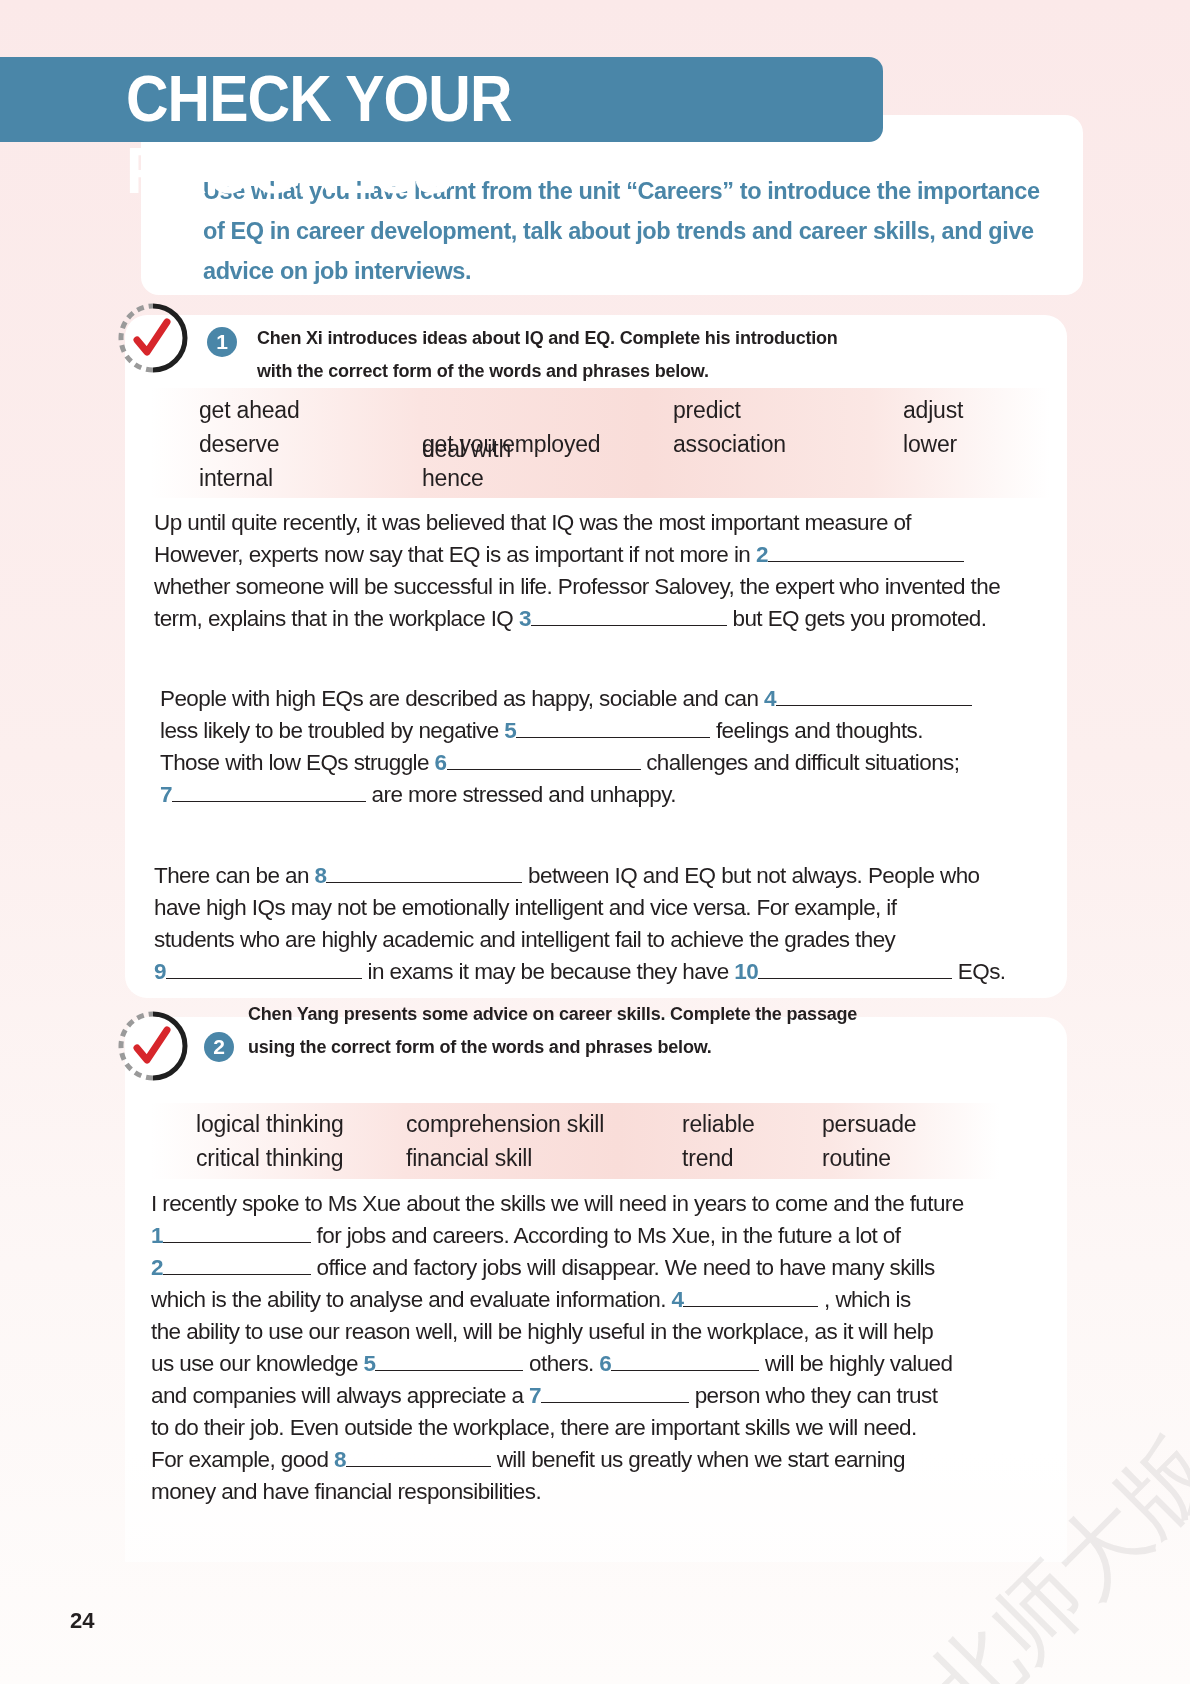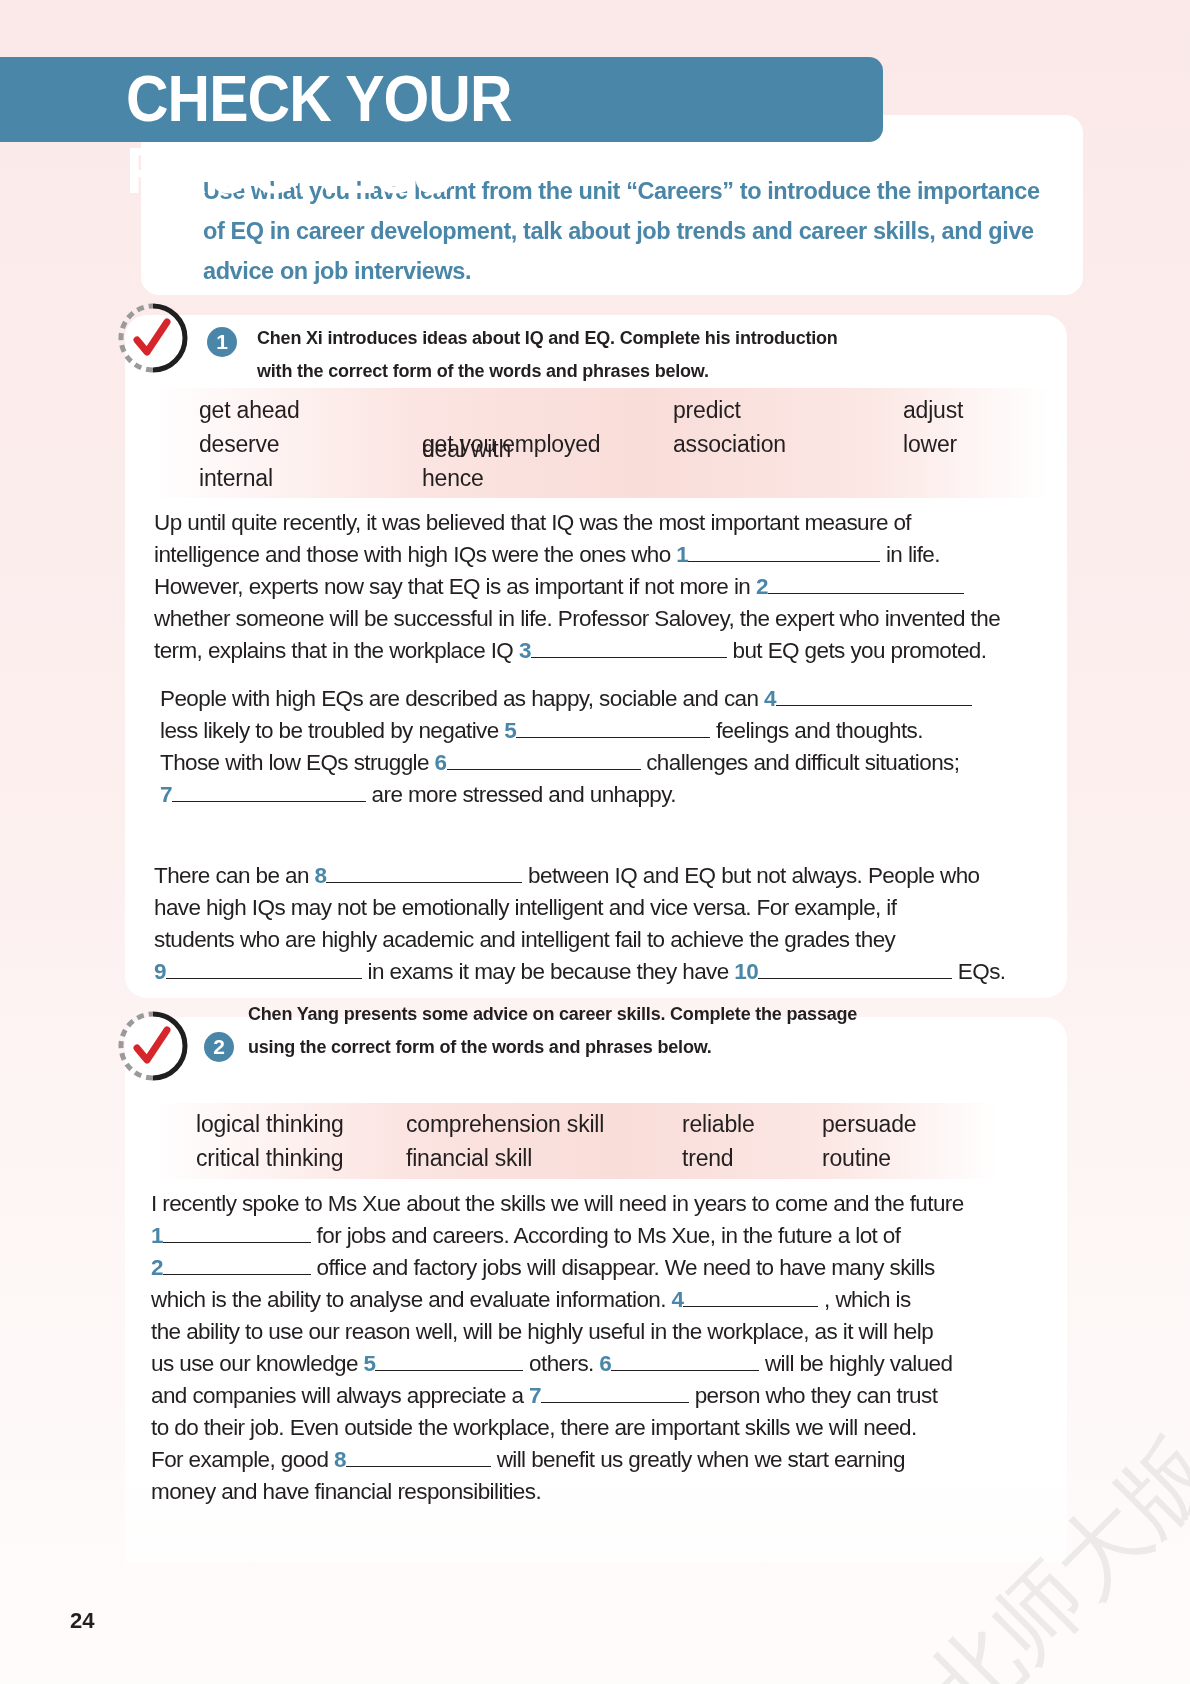--- a/index.html
+++ b/index.html
@@ -69,21 +69,20 @@
   <div class="w" style="left:49px;top:39px;">deserve</div>
   <div class="w" style="left:272px;top:39px;">get you employed</div>
   <div class="w" style="left:523px;top:39px;">association</div>
   <div class="w" style="left:753px;top:39px;">lower</div>
   <div class="w" style="left:49px;top:73px;">internal</div>
   <div class="w" style="left:272px;top:73px;">hence</div>
 </div>
 
 <div class="para" style="left:154px;top:507px;width:900px;">
   <div><span>Up until quite recently, it was believed that IQ was the most important measure of</span></div>
-  <div><span>intelligence and those with high IQs were the ones who </span><span class="n">1</span><span class="blank b1"></span><span> in life.</span></div>
   <div><span>However, experts now say that EQ is as important if not more in </span><span class="n">2</span><span class="blank b2"></span></div>
   <div><span>whether someone will be successful in life. Professor Salovey, the expert who invented the</span></div>
   <div><span>term, explains that in the workplace IQ </span><span class="n">3</span><span class="blank b3"></span><span> but EQ gets you promoted.</span></div>
 </div>
 
 <div class="para" style="left:160px;top:683px;width:900px;">
   <div><span>People with high EQs are described as happy, sociable and can </span><span class="n">4</span><span class="blank b4"></span></div>
   <div><span>less likely to be troubled by negative </span><span class="n">5</span><span class="blank b5"></span><span> feelings and thoughts.</span></div>
   <div><span>Those with low EQs struggle </span><span class="n">6</span><span class="blank b6"></span><span> challenges and difficult situations;</span></div>
   <div><span class="n">7</span><span class="blank b7"></span><span> are more stressed and unhappy.</span></div>

